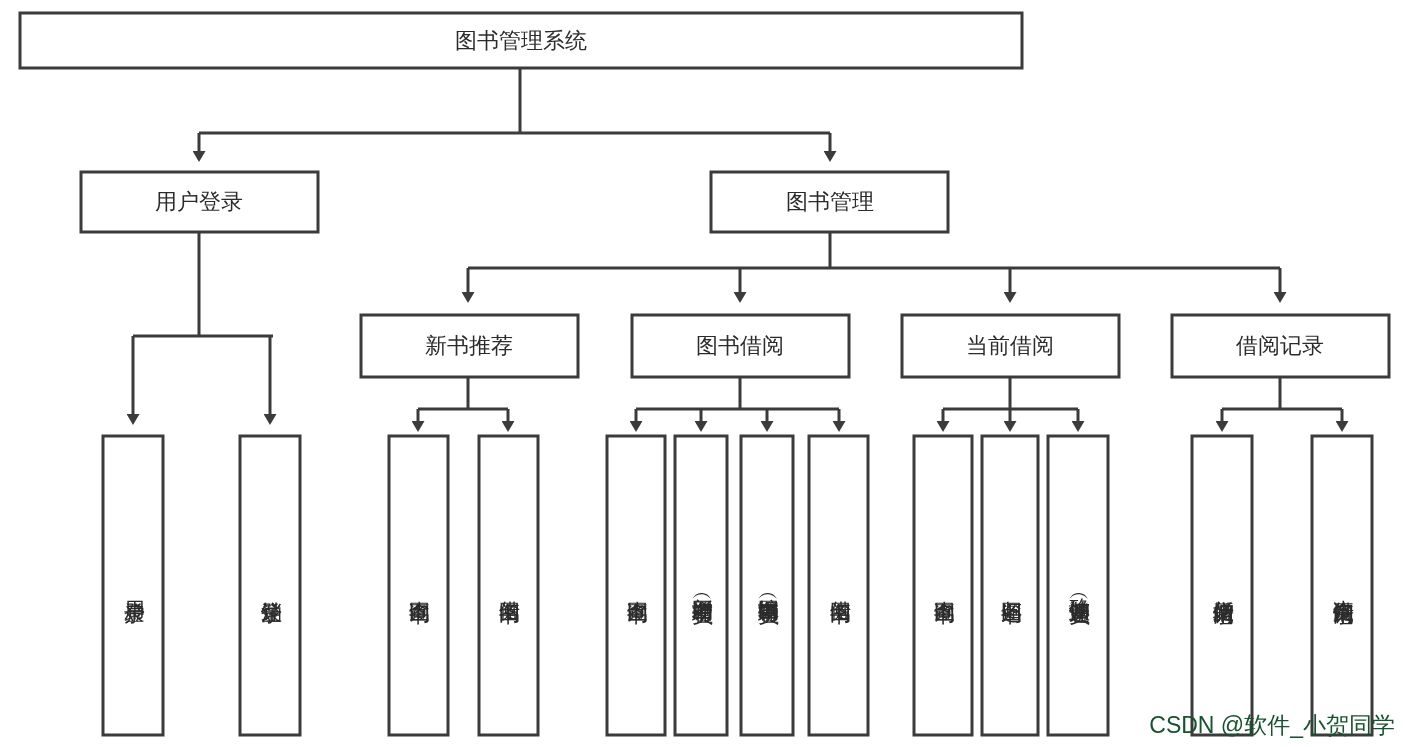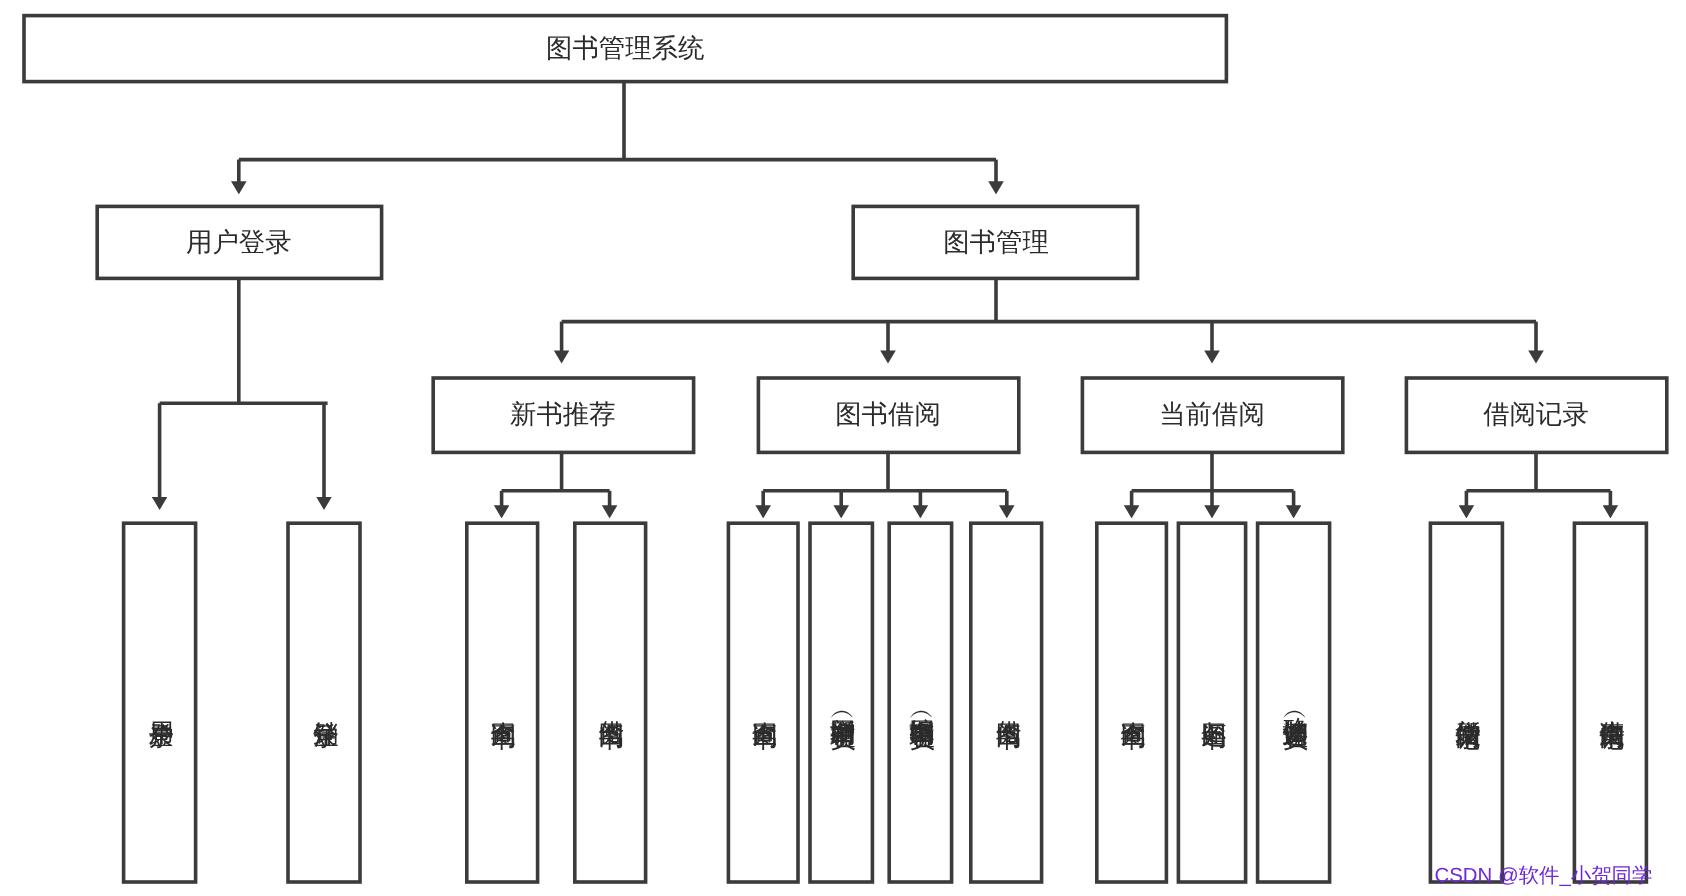--- a/index.html
+++ b/index.html
@@ -17,23 +17,23 @@
     fill:#2b2b2b;font-size:22px;
     text-anchor:middle;dominant-baseline:middle;
   }
   .node-label.vertical{
     font-size:21px;
     writing-mode:vertical-rl;
     text-orientation:upright;
     letter-spacing:1px;
   }
   .watermark{
-    position:absolute;right:28px;bottom:6px;
+    position:absolute;right:10px;bottom:6px;
     font-family:"Liberation Sans","DejaVu Sans",sans-serif;
-    font-size:17px;color:#6d28d9;white-space:nowrap;
+    font-size:23px;color:#14532d;white-space:nowrap;
     pointer-events:none;user-select:none;
   }
 </style>
 </head>
 <body>
 
 <div id="diagram-root">
 
   <svg class="diagram" viewBox="0 0 1405 747">
     <defs>

